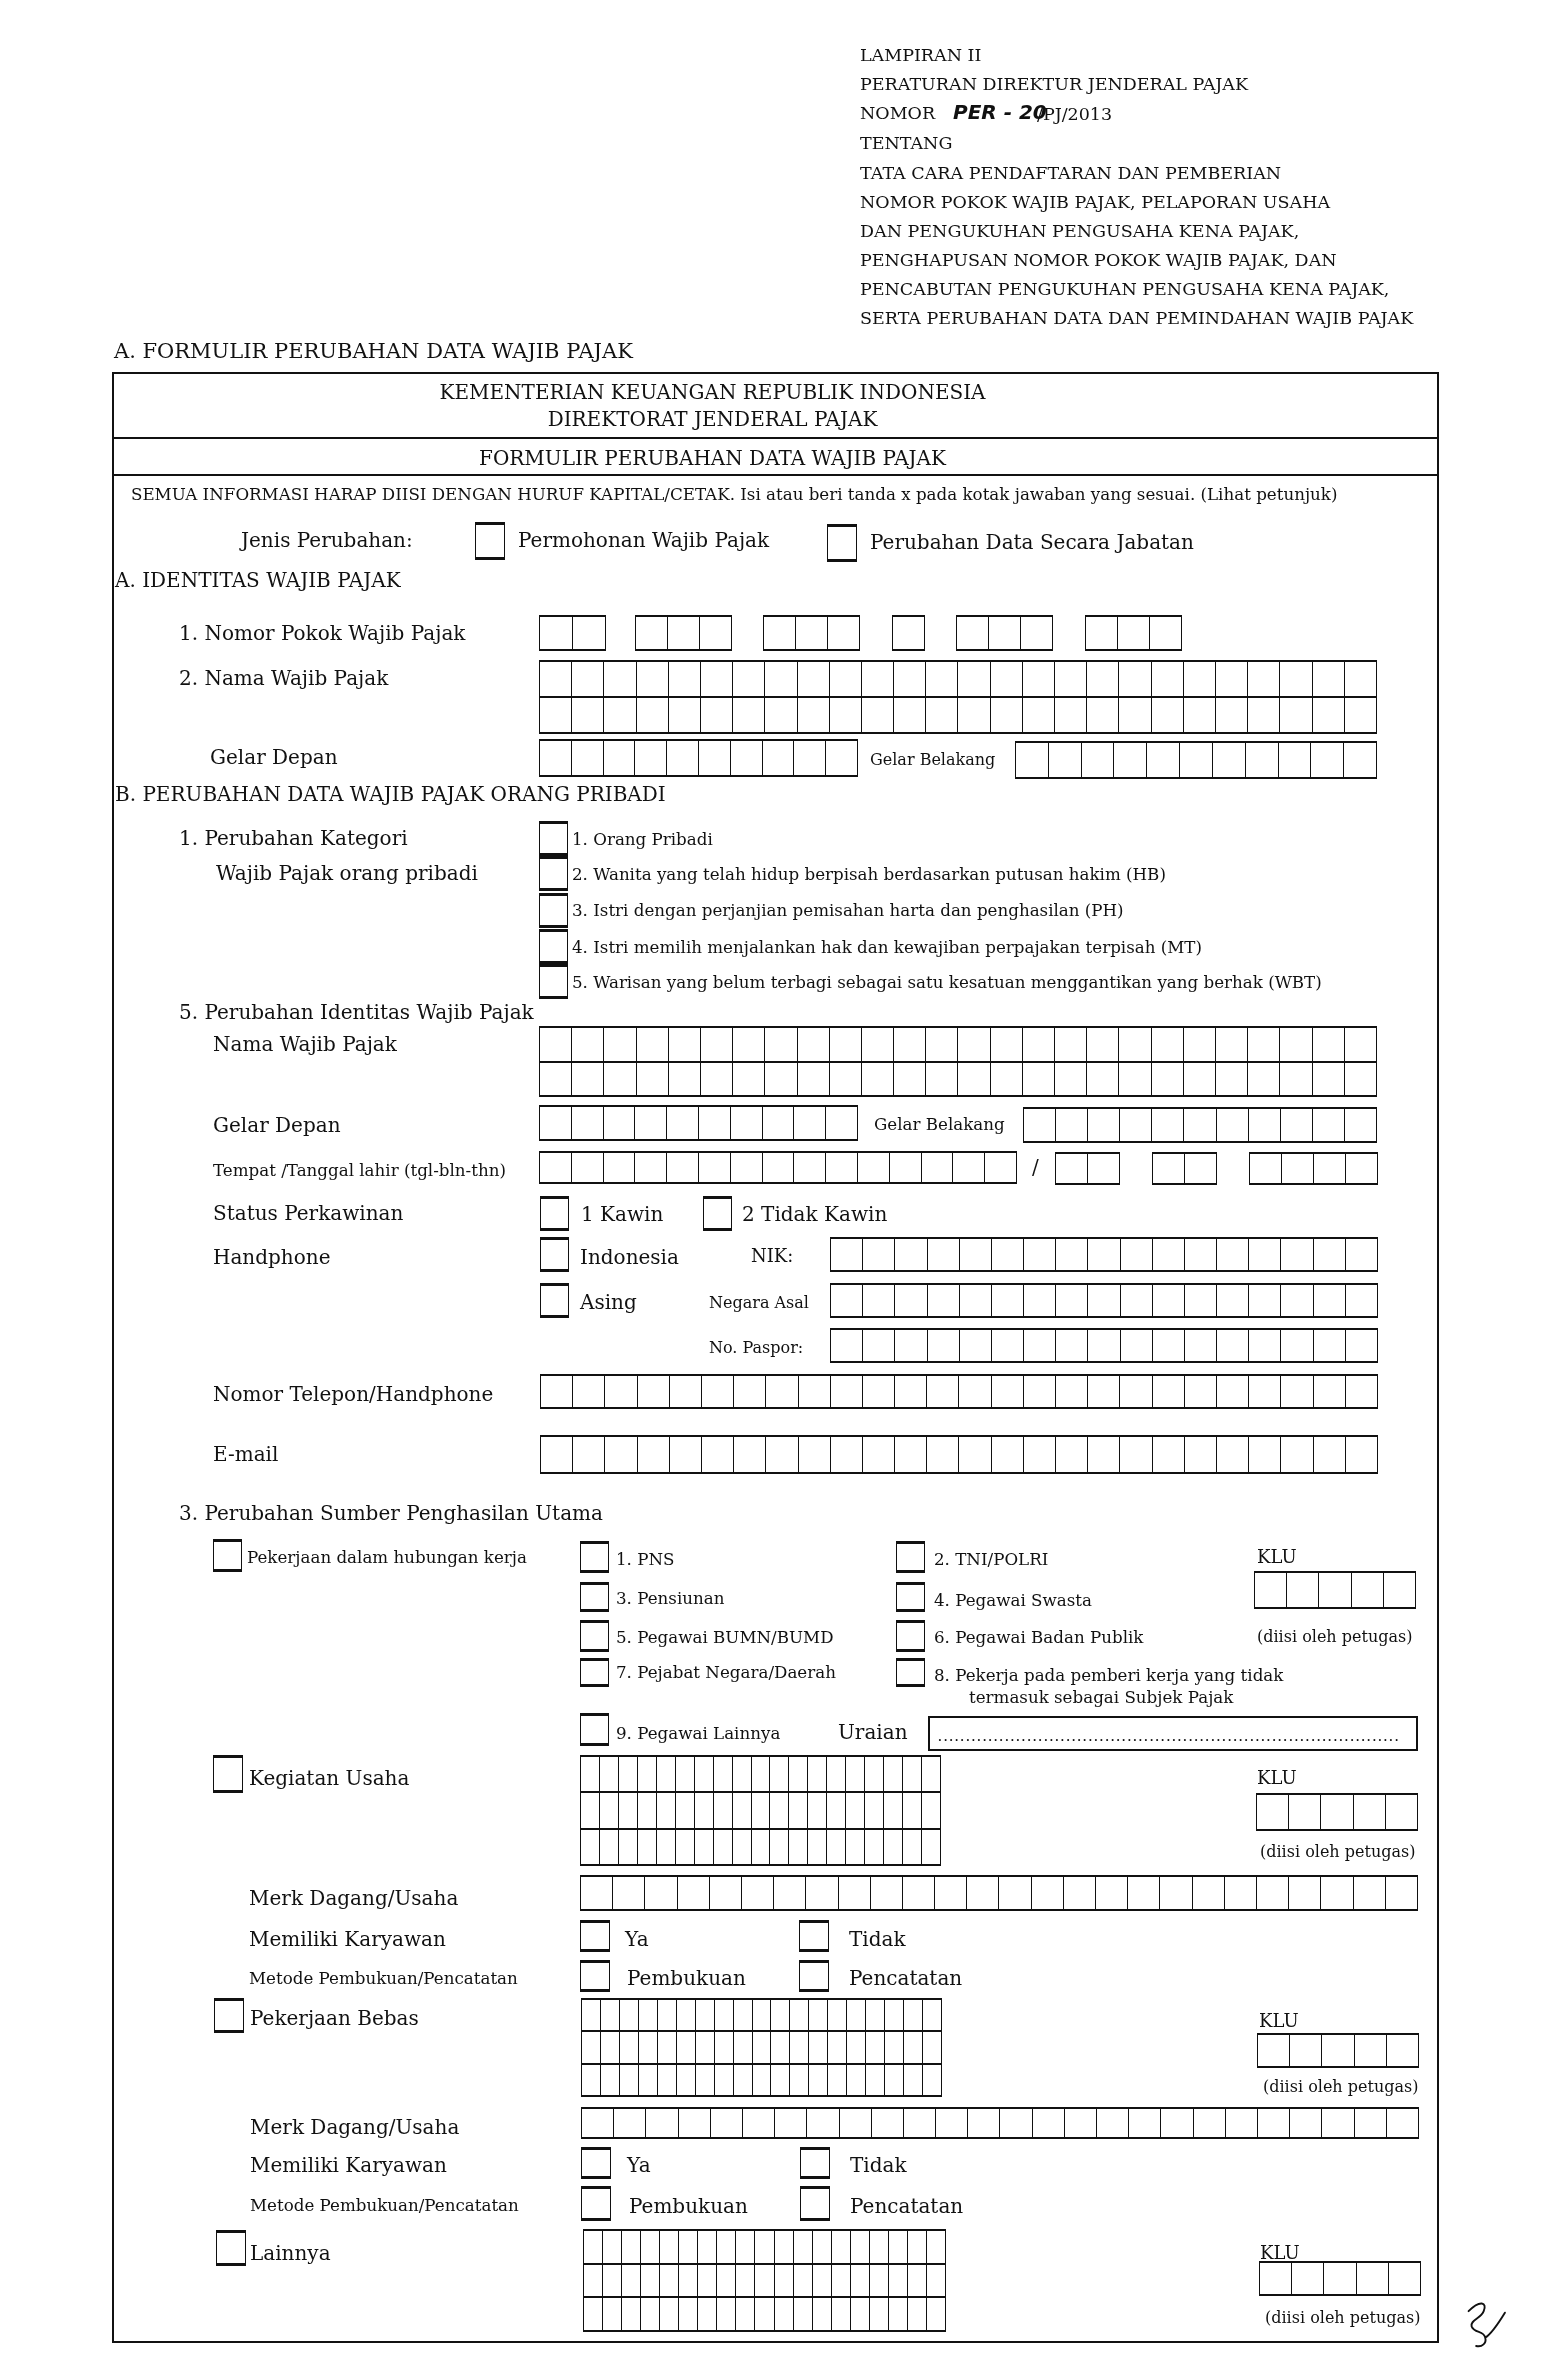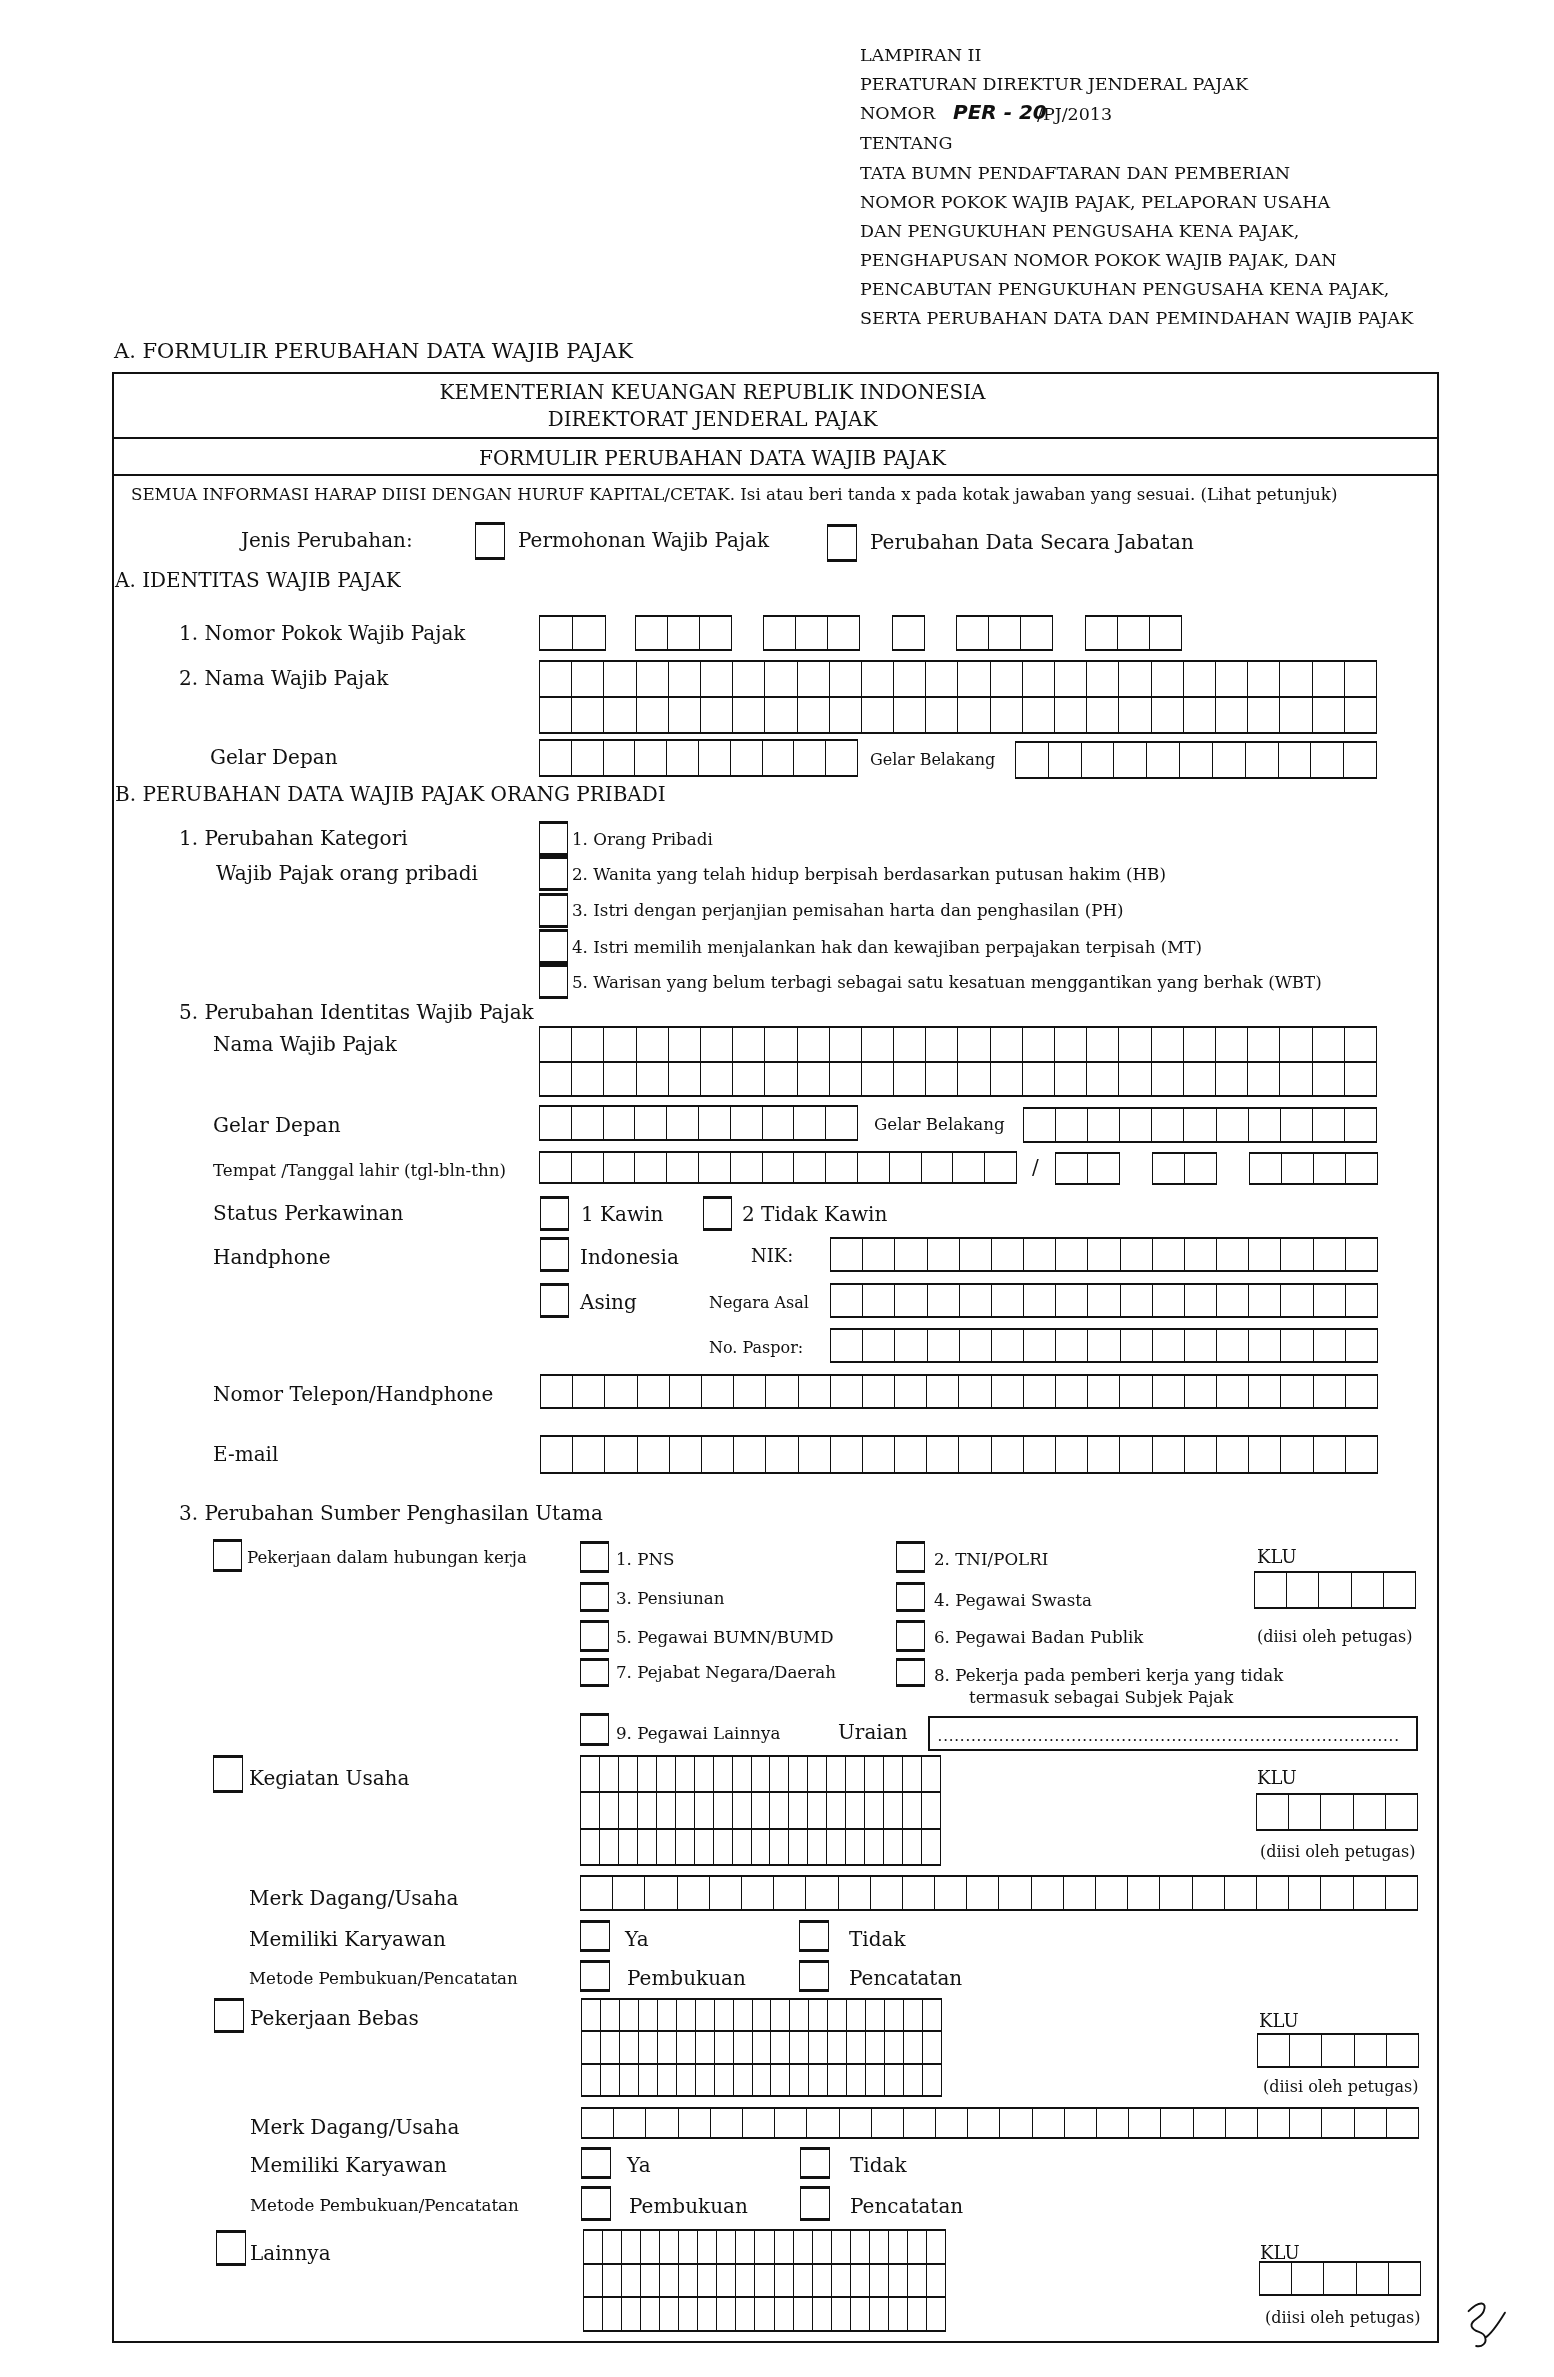--- a/index.html
+++ b/index.html
@@ -25,21 +25,21 @@
 </style>
 </head>
 <body>
 
 <div class="abs hdr" style="top:44px">LAMPIRAN II</div>
 <div class="abs hdr" style="top:73px">PERATURAN DIREKTUR JENDERAL PAJAK</div>
 <div class="abs hdr" style="top:102px">NOMOR</div>
 <div class="abs nomor-hand" style="left:953px;top:100px">PER - 20</div>
 <div class="abs hdr" style="left:1037px;top:103px">/PJ/2013</div>
 <div class="abs hdr" style="top:132px">TENTANG</div>
-<div class="abs hdr" style="top:162px">TATA BUMN PENDAFTARAN DAN PEMBERIAN</div>
+<div class="abs hdr" style="top:162px">TATA CARA PENDAFTARAN DAN PEMBERIAN</div>
 <div class="abs hdr" style="top:191px">NOMOR POKOK WAJIB PAJAK, PELAPORAN USAHA</div>
 <div class="abs hdr" style="top:220px">DAN PENGUKUHAN PENGUSAHA KENA PAJAK,</div>
 <div class="abs hdr" style="top:249px">PENGHAPUSAN NOMOR POKOK WAJIB PAJAK, DAN</div>
 <div class="abs hdr" style="top:278px">PENCABUTAN PENGUKUHAN PENGUSAHA KENA PAJAK,</div>
 <div class="abs hdr" style="top:307px">SERTA PERUBAHAN DATA DAN PEMINDAHAN WAJIB PAJAK</div>
 
 <div class="abs t28" style="left:114px;top:339px">A. FORMULIR PERUBAHAN DATA WAJIB PAJAK</div>
 
 <div class="form"></div>
 <div class="hline" style="top:437px"></div>

